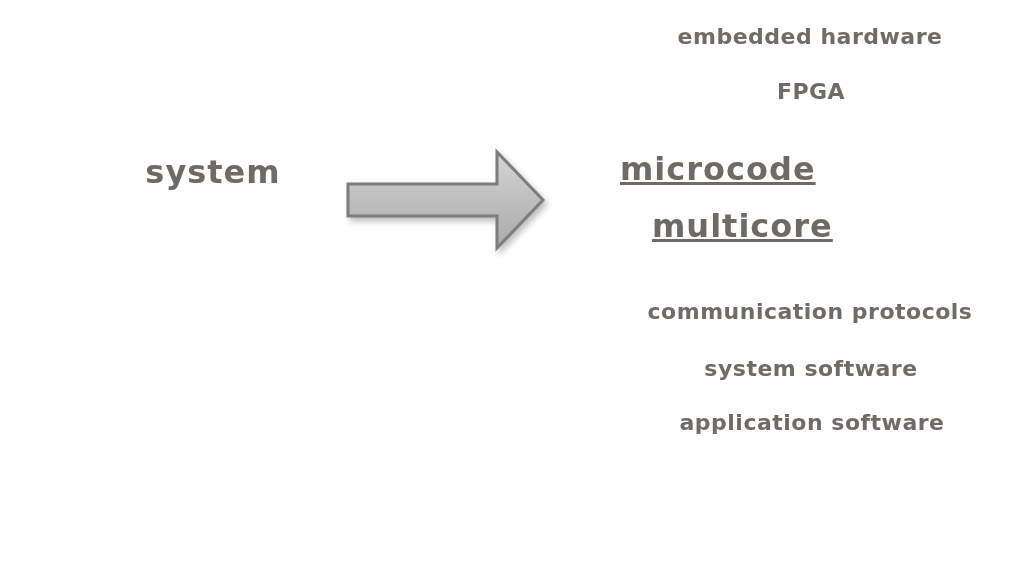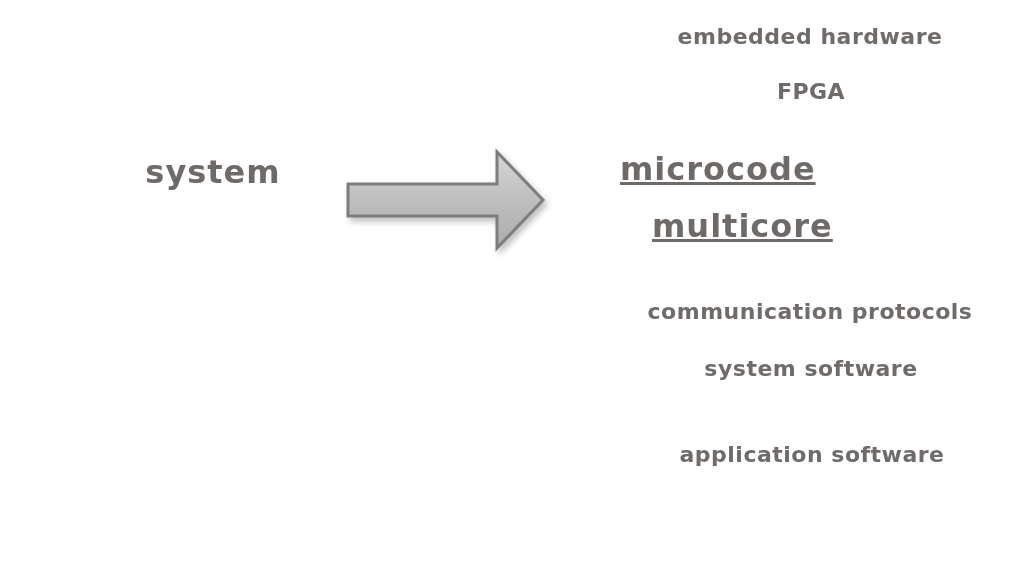--- a/index.html
+++ b/index.html
@@ -50,21 +50,21 @@
     position: absolute;
     line-height: 40px;
     text-decoration: underline;
   }
   .pos-embedded-hardware { left: 810px; top: 23px; }
   .pos-fpga              { left: 811px; top: 78px; text-align: right; }
   .pos-microcode         { left: 620px; top: 149px; }
   .pos-multicore         { left: 620px; top: 206px; margin-left: 32px; }
   .pos-comm-protocols    { left: 810px; top: 298px; }
   .pos-system-software   { left: 811px; top: 355px; }
-  .pos-app-software      { left: 812px; top: 409px; margin-top: 32px; }
+  .pos-app-software      { left: 812px; top: 409px; }
 </style>
 </head>
 <body>
 
 <div class="canvas">
 
   <div class="source-label hand-big">
     <div>system</div>
   </div>
 

